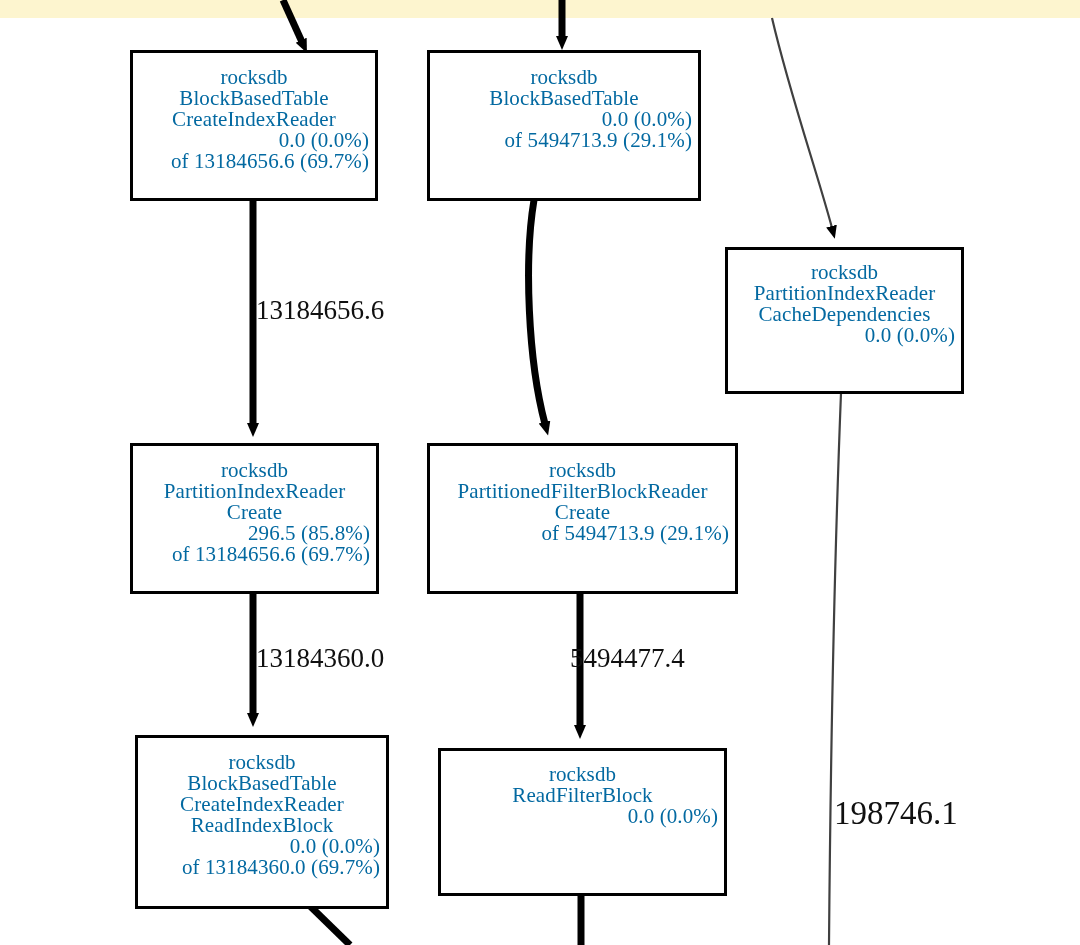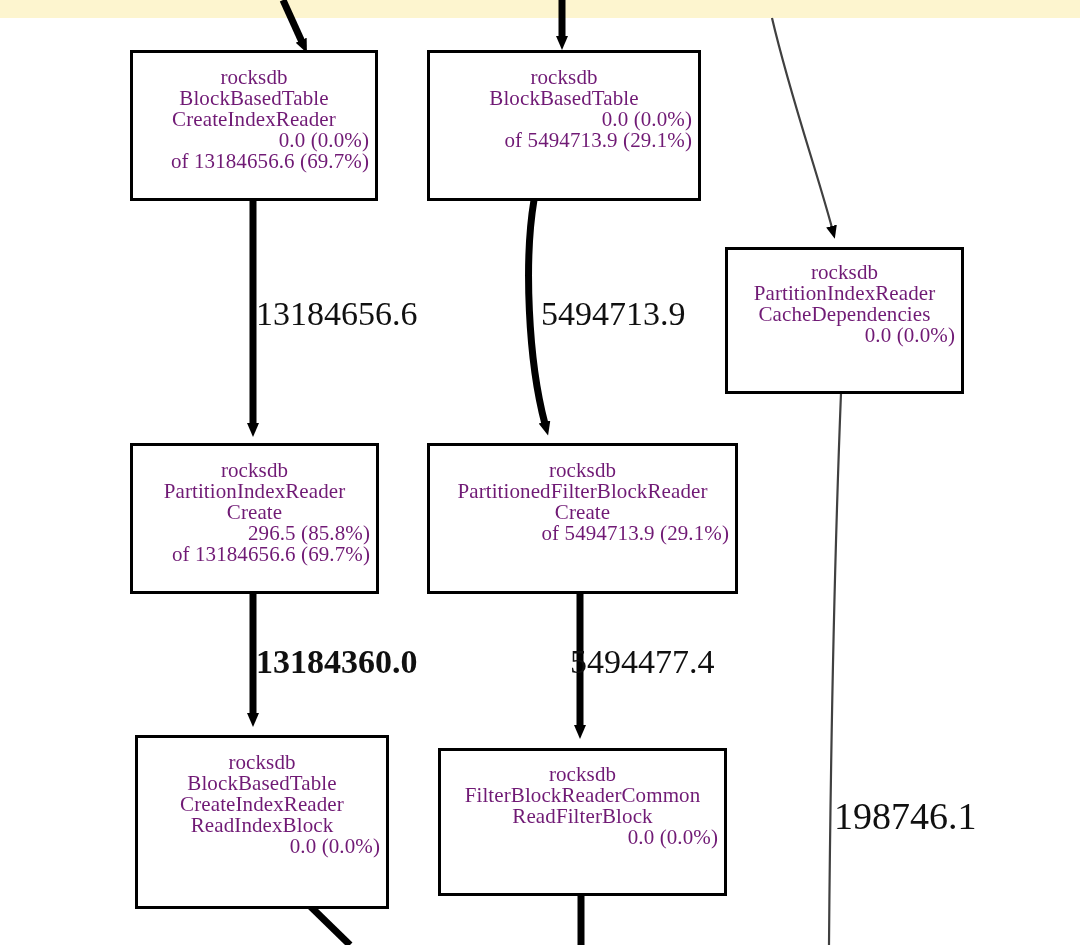--- a/index.html
+++ b/index.html
@@ -33,43 +33,43 @@
     width: 1080px;
     height: 945px;
     pointer-events: none;
   }
   .node {
     position: absolute;
     box-sizing: border-box;
     background: #ffffff;
     border: 3px solid #000000;
     text-align: center;
-    color: #701a75;
+    color: #0369a1;
     line-height: 1.0;
     overflow: visible;
   }
   .node .line {
     display: block;
     white-space: nowrap;
     font-size: 21px;
     letter-spacing: 0.1px;
   }
   .node .line.right {
     text-align: right;
     padding-right: 6px;
   }
   .edge-label {
     position: absolute;
-    font-size: 34px;
+    font-size: 27px;
     color: #101010;
     white-space: nowrap;
     line-height: 1;
   }
   .edge-label.thin {
-    font-size: 38px;
+    font-size: 33px;
   }
 </style>
 </head>
 <body>
 
 <div id="canvas">
 
   <div class="top-banner"></div>
 
   <svg class="edges" viewBox="0 0 1080 945" xmlns="http://www.w3.org/2000/svg">
@@ -159,32 +159,31 @@
     <span class="line">Create</span>
     <span class="line right">of 5494713.9 (29.1%)</span>
   </div>
 
   <div class="node" style="left:135px; top:735px; width:254px; height:174px; padding-top:14px;">
     <span class="line">rocksdb</span>
     <span class="line">BlockBasedTable</span>
     <span class="line">CreateIndexReader</span>
     <span class="line">ReadIndexBlock</span>
     <span class="line right">0.0 (0.0%)</span>
+    <span class="line right">of 13184360.0 (69.7%)</span>
   </div>
 
   <div class="node" style="left:438px; top:748px; width:289px; height:148px; padding-top:13px;">
     <span class="line">rocksdb</span>
-    <span class="line">FilterBlockReaderCommon</span>
     <span class="line">ReadFilterBlock</span>
     <span class="line right">0.0 (0.0%)</span>
   </div>
 
   <div class="edge-label" style="left:256px; top:297px;">13184656.6</div>
 
-  <div class="edge-label" style="left:541px; top:297px;">5494713.9</div>
 
-  <div class="edge-label" style="left:256px; top:645px;font-weight:bold;">13184360.0</div>
+  <div class="edge-label" style="left:256px; top:645px;">13184360.0</div>
 
   <div class="edge-label" style="left:570px; top:645px;">5494477.4</div>
 
   <div class="edge-label thin" style="left:834px; top:797px;">198746.1</div>
 
 </div>
 
 </body></html>

